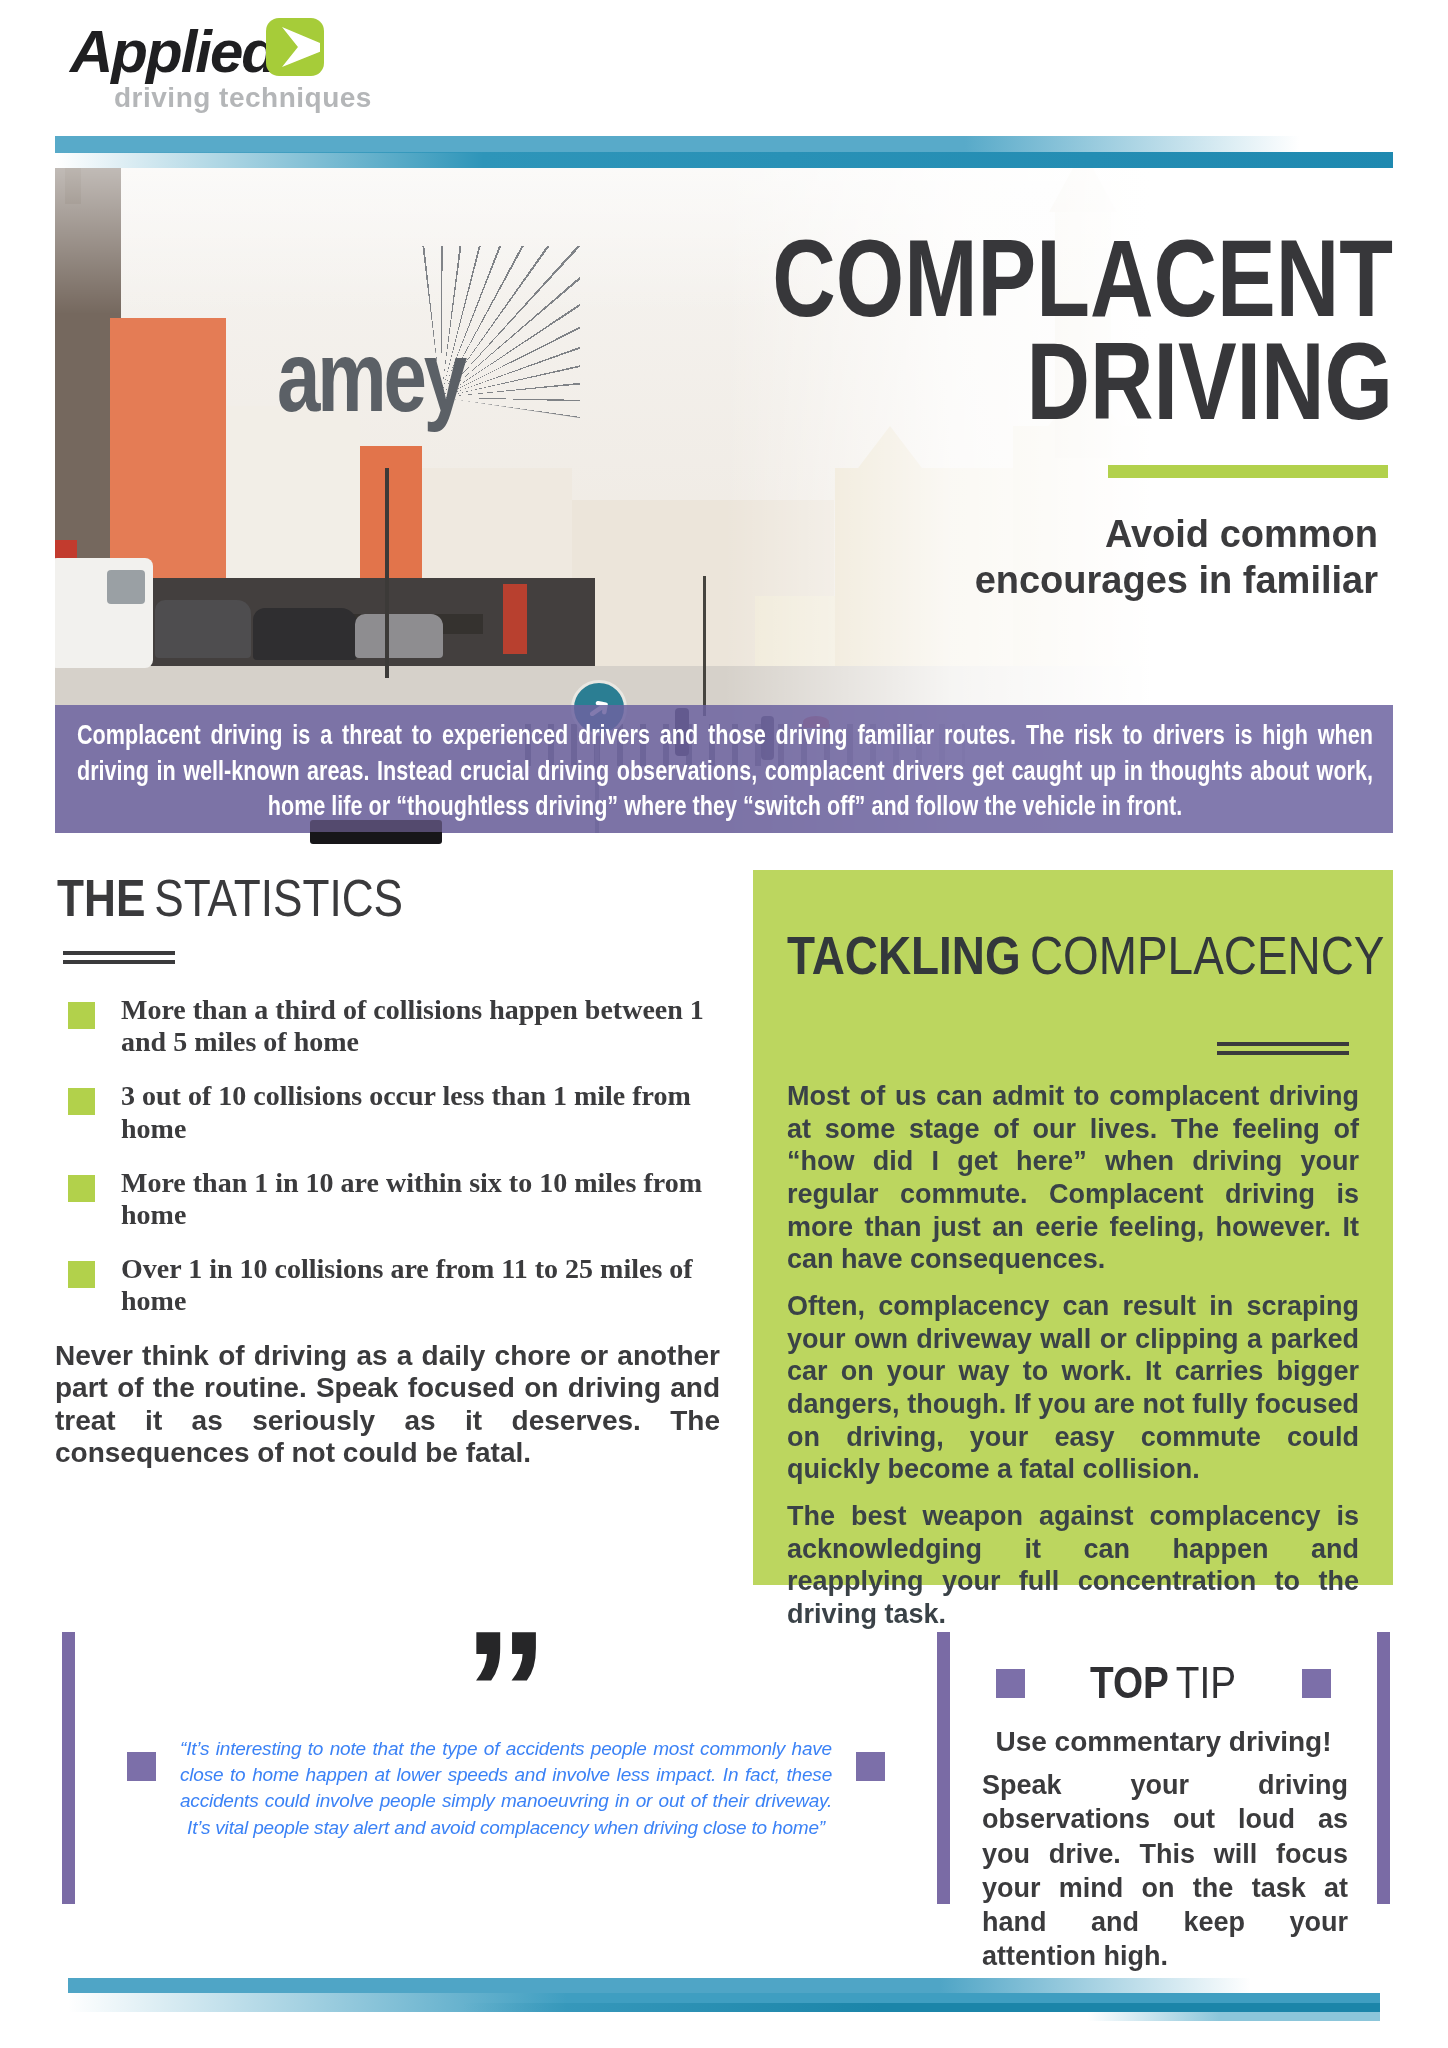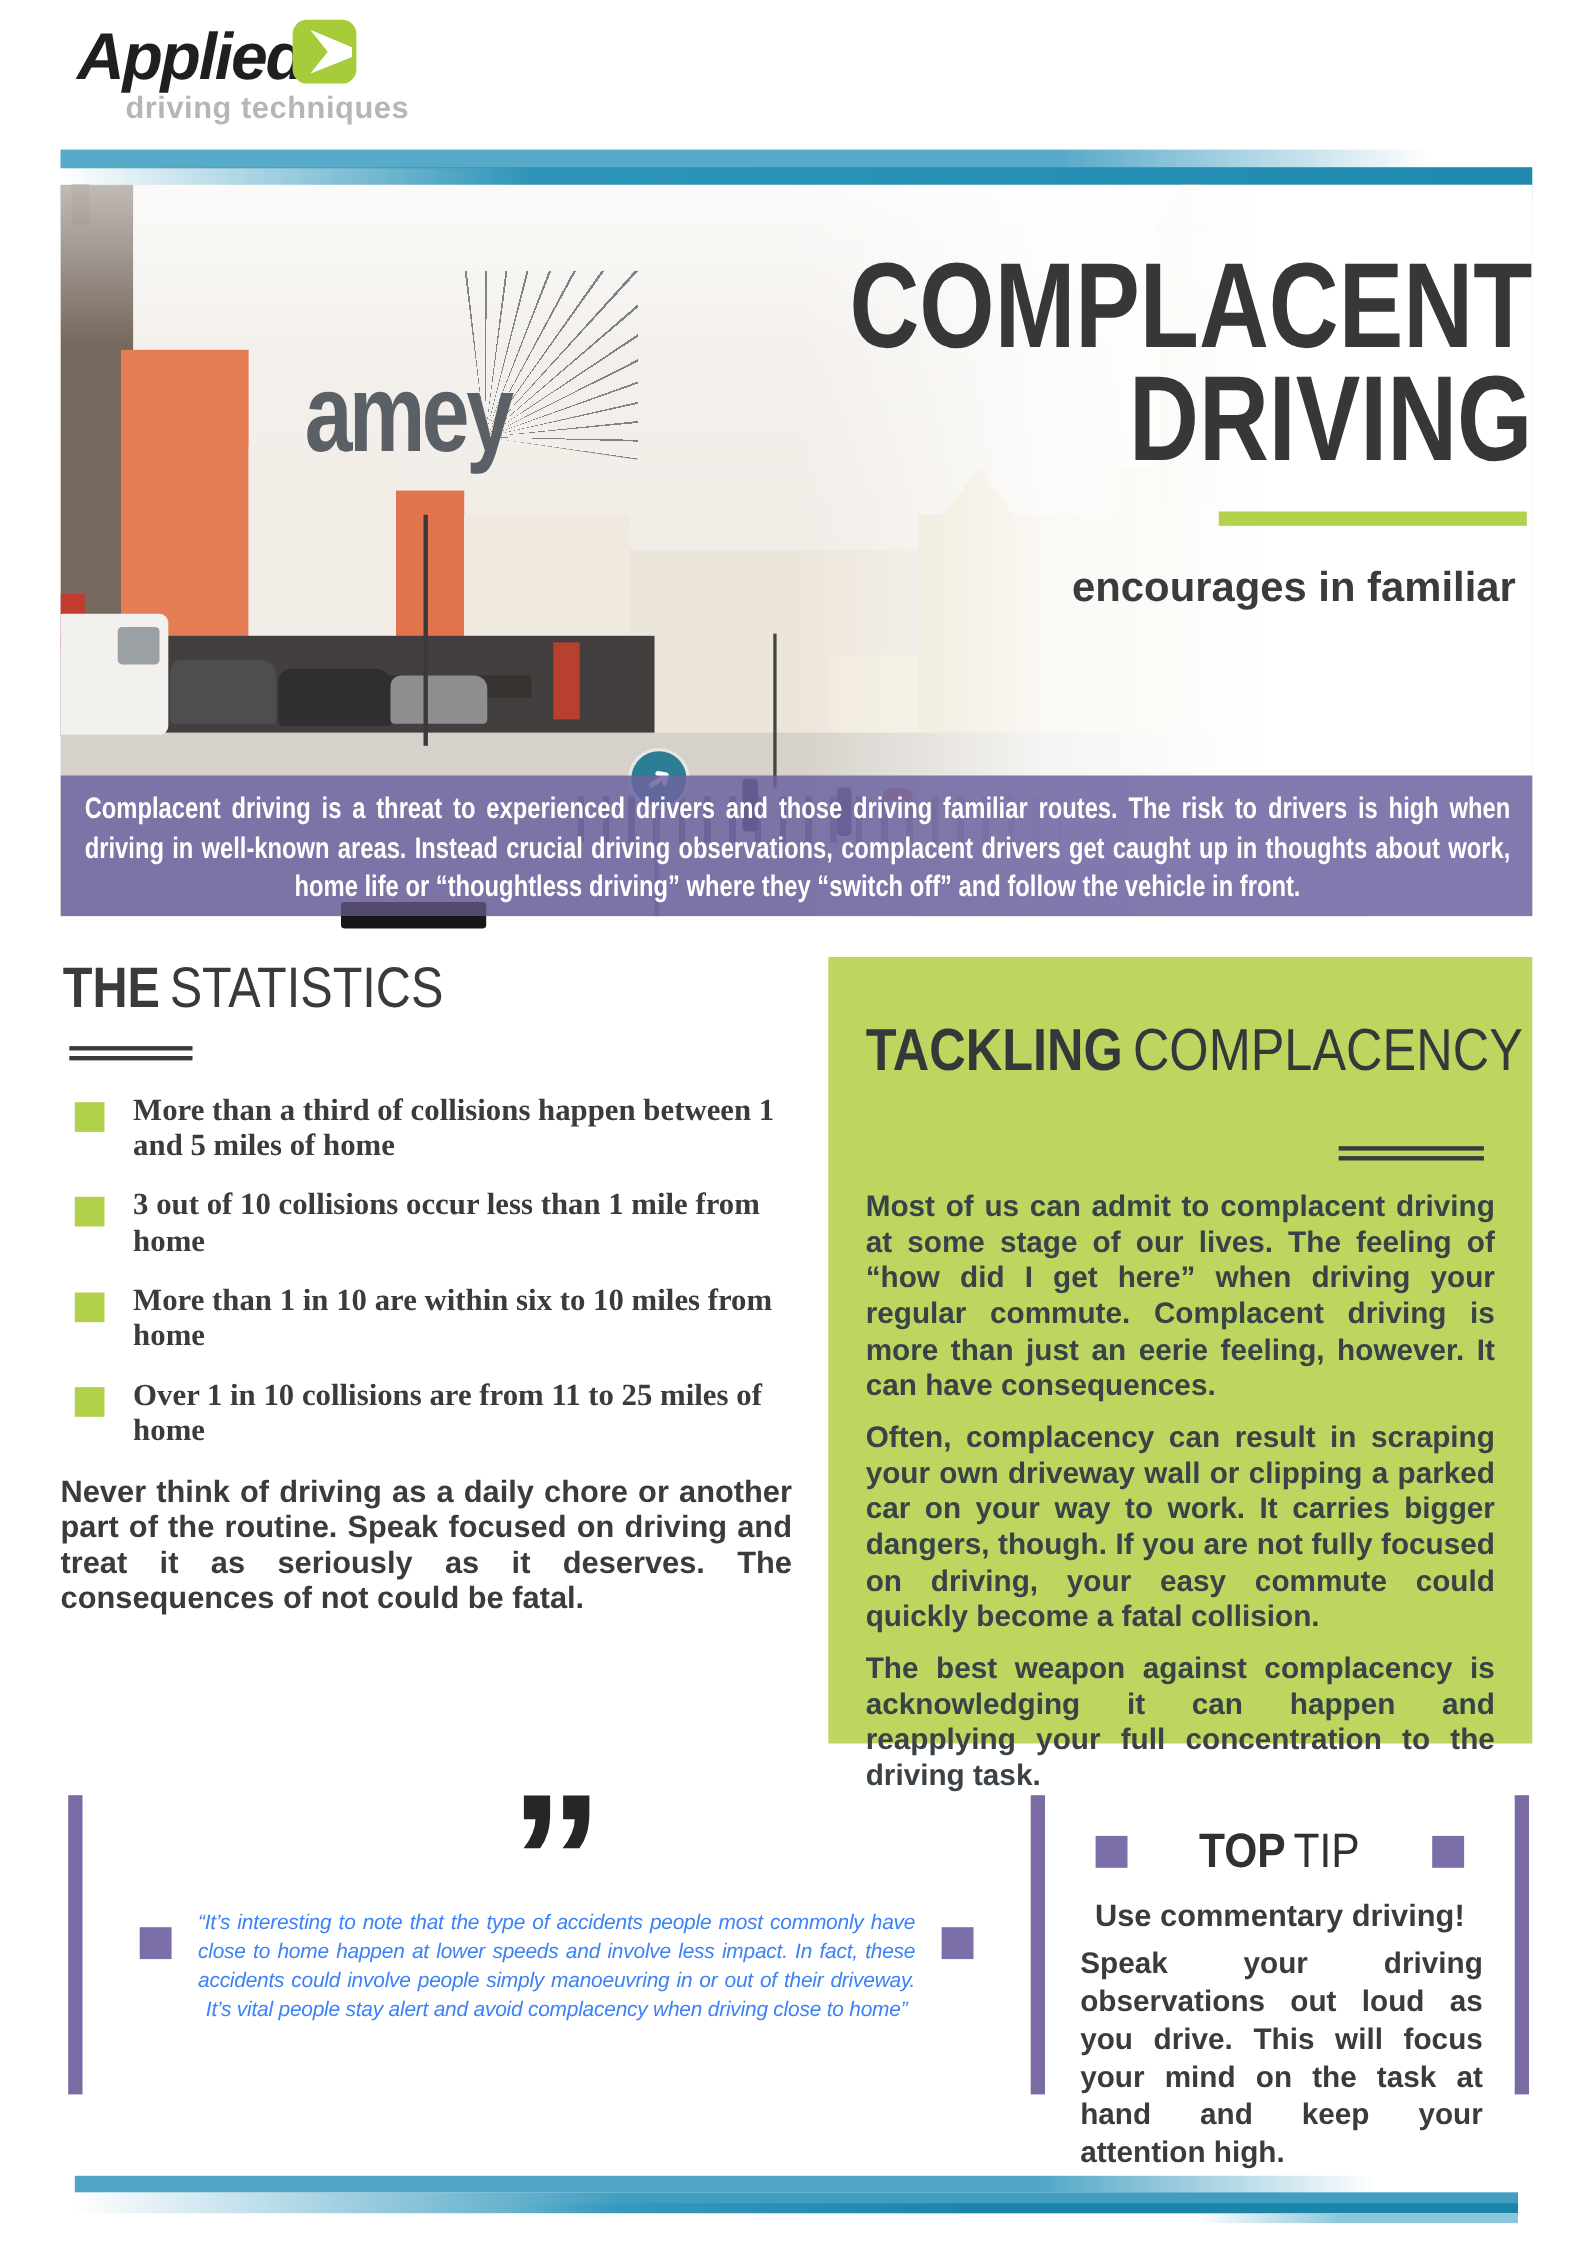--- a/index.html
+++ b/index.html
@@ -217,20 +217,21 @@
     </div>
   </div>
   <div class="abs photo-blob"></div>
 
   <div class="abs hero-title">
     <div>COMPLACENT</div>
     <div>DRIVING</div>
   </div>
   <div class="abs divider-green"></div>
   <div class="abs subtitle">
+    <div>Avoid common</div>
     <div>encourages in familiar</div>
   </div>
 
   <div class="abs h-big stats-head">
     <span class="strong">THE</span><span class="light">STATISTICS</span>
   </div>
   <div class="abs dline2 stats-line"></div>
   <ul class="abs bullets">
     <li>
       <div class="bullet-sq"></div>

